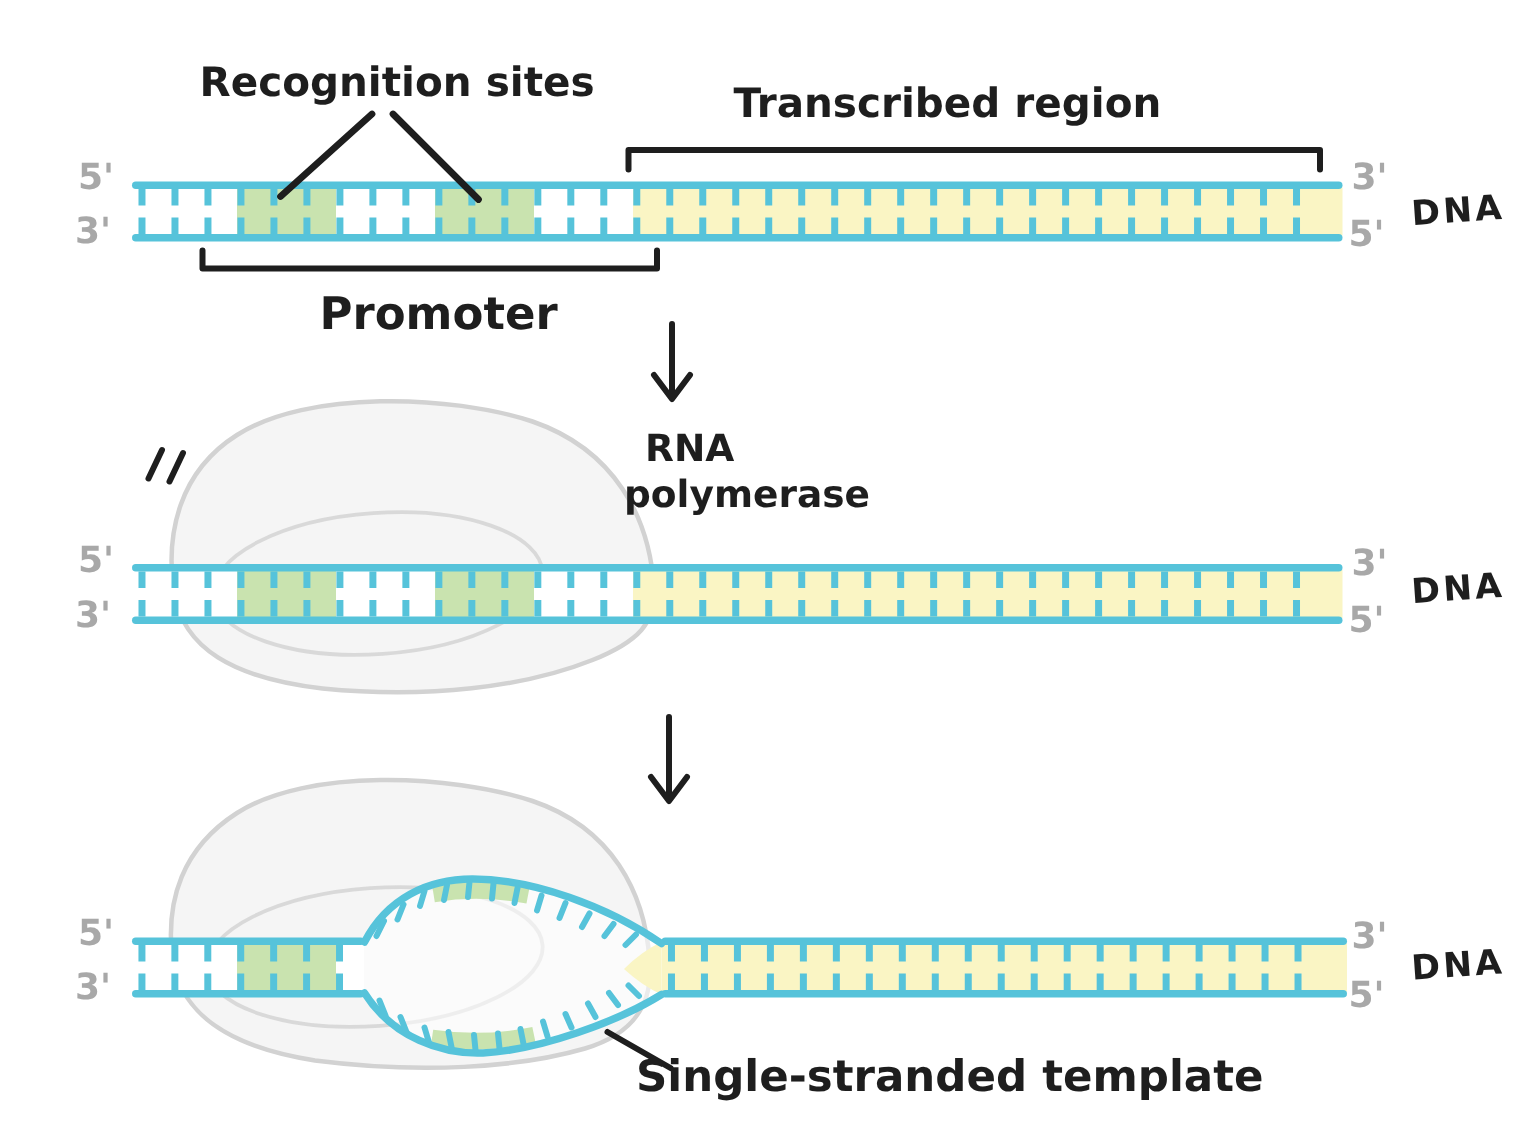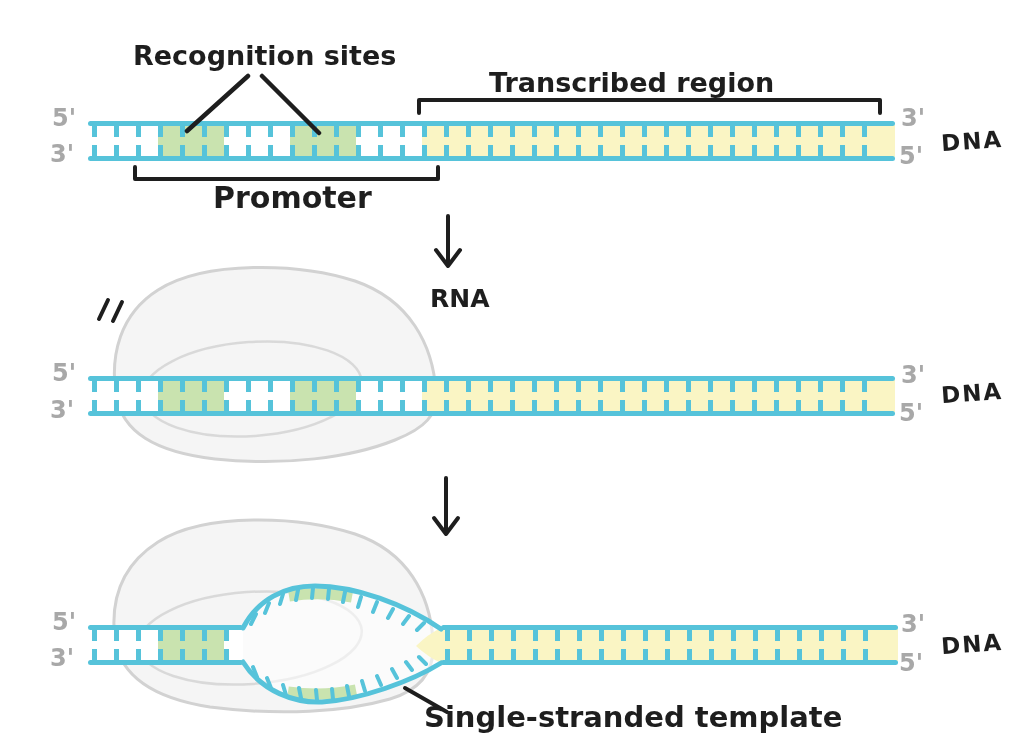--- a/index.html
+++ b/index.html
@@ -136,26 +136,27 @@
       <path d="M257,677 L253,667 M271,688 L267,678 M286,695 L283,685 M301,698 L299,688
            M317,700 L316,690 M333,699 L332,689 M349,696 L347,686 M365,691 L362,681
            M381,685 L377,676 M397,678 L392,669 M412,670 L406,662 M426,664 L419,657" style="fill:none;stroke:var(--dna);stroke-width:4;stroke-linecap:round"></path>
     </g>
 
     <path d="M405,688 L447,712" style="fill:none;stroke:var(--ink);stroke-width:4;stroke-linecap:round"></path>
   </svg>
 
   <div class="lbl" style="left:133px;top:40px;font-size:27px;">Recognition sites</div>
 
-  <div class="lbl" style="left:489px;top:54px;font-size:27px;margin-top:13px;">Transcribed region</div>
+  <div class="lbl" style="left:489px;top:54px;font-size:27px;">Transcribed region</div>
 
-  <div class="lbl" style="left:213px;top:180px;font-size:30px;">Promoter</div>
+  <div class="lbl" style="left:213px;top:192px;font-size:30px;">Promoter</div>
 
   <div class="lbl rna-block" style="left:416px;top:284px;">
     <div class="l1">RNA</div>
+    <div class="l2">polymerase</div>
   </div>
 
   <div class="lbl" style="left:424px;top:700px;font-size:29px;">Single-stranded template</div>
 
   <div class="lbl dna-tag" style="left:941px;top:128px;">DNA</div>
   <div class="lbl dna-tag" style="left:941px;top:380px;">DNA</div>
   <div class="lbl dna-tag" style="left:941px;top:631px;">DNA</div>
 
   <span class="prime" style="left:52px;top:104px;">5'</span>
   <span class="prime" style="left:50px;top:140px;">3'</span>

